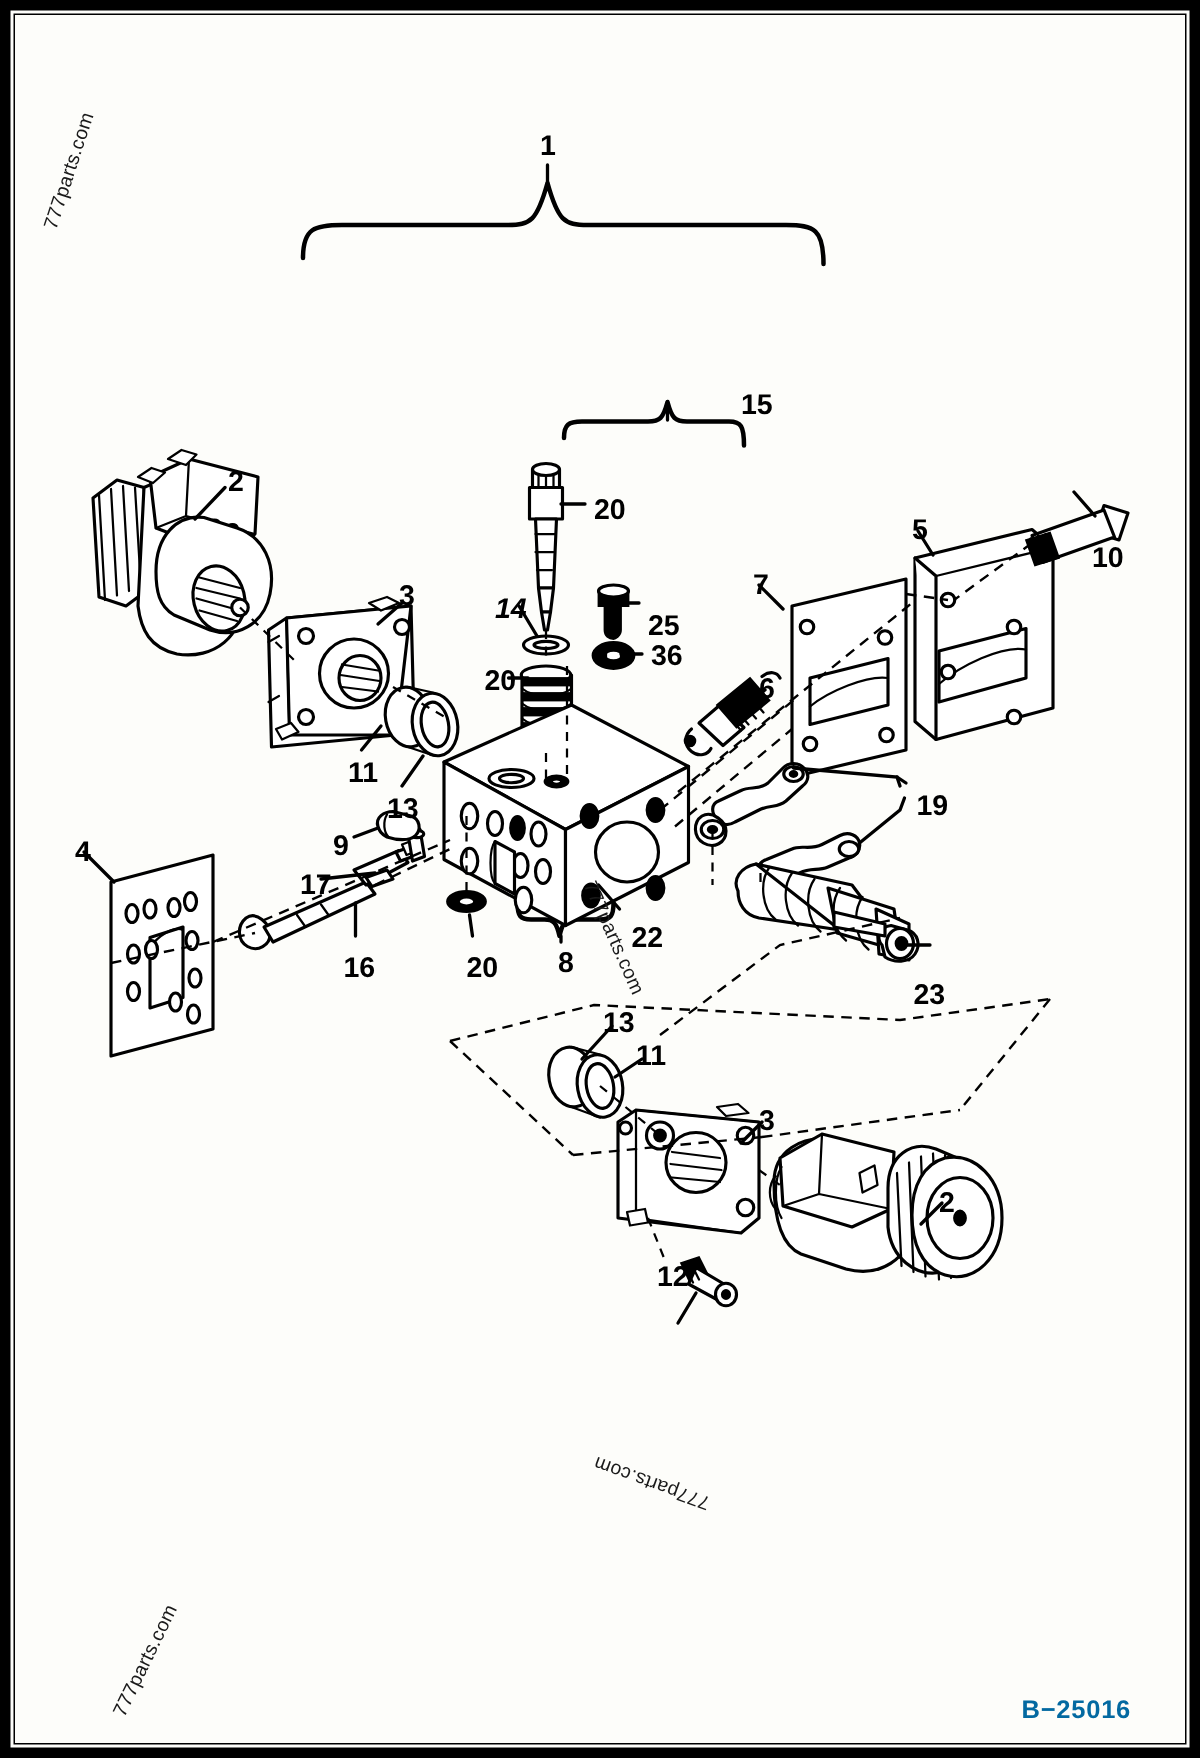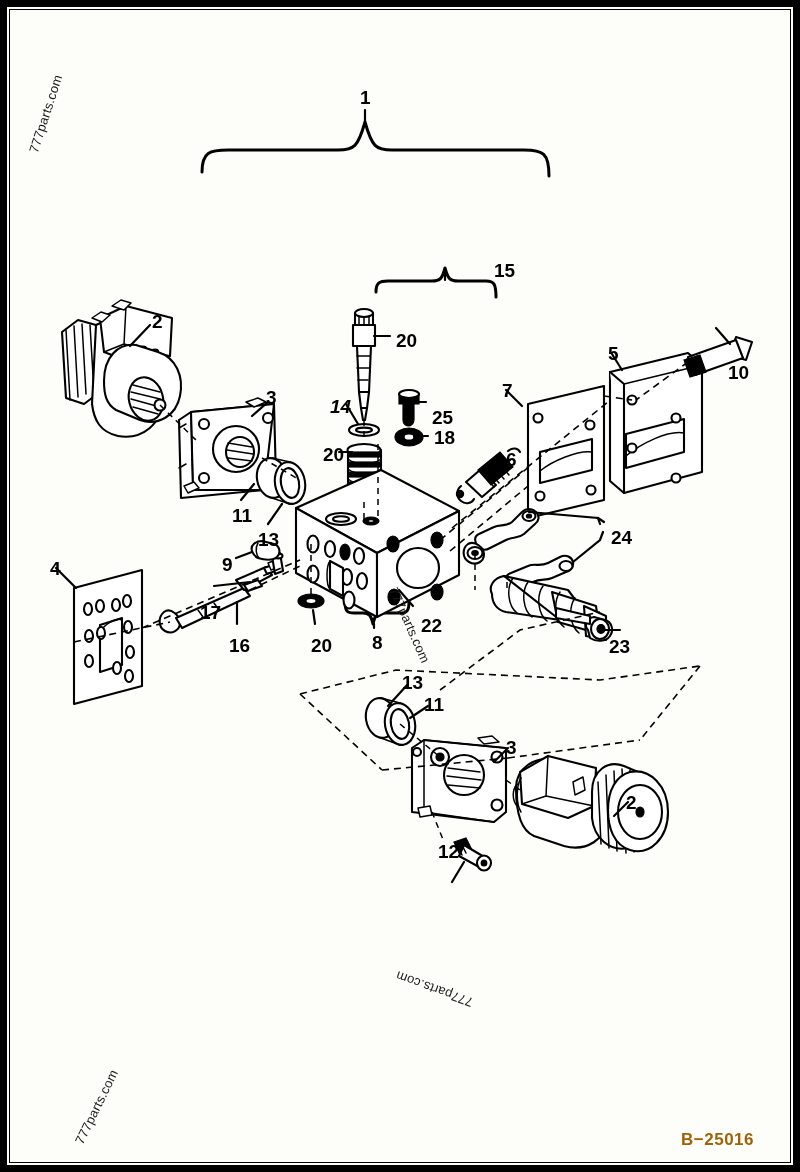--- a/index.html
+++ b/index.html
@@ -4,21 +4,21 @@
 <title>Parts Diagram B-25016</title>
 <style>
   html,body{margin:0;padding:0;background:#ffffff;}
   body{font-family:"Liberation Sans",sans-serif;}
   #page{position:relative;width:800px;height:1172px;background:#fdfdfa;overflow:hidden;}
   #frame-outer{position:absolute;left:0;top:0;width:800px;height:1172px;box-sizing:border-box;border:7px solid #000;}
   #frame-inner{position:absolute;left:9px;top:9px;width:782px;height:1154px;box-sizing:border-box;border:1.5px solid #000;}
   #art{position:absolute;left:0;top:0;width:800px;height:1172px;}
   .wm{position:absolute;color:#1a1a1a;font-family:"Liberation Sans",sans-serif;font-size:13px;font-weight:400;white-space:nowrap;letter-spacing:.2px;}
   .num{position:absolute;font-family:"Liberation Sans",sans-serif;font-weight:bold;font-size:19px;color:#000;white-space:nowrap;line-height:1;}
-  #drawno{position:absolute;right:46px;bottom:22px;font-family:"Liberation Sans",sans-serif;font-weight:bold;font-size:17px;color:#a16207;letter-spacing:.5px;}
+  #drawno{position:absolute;right:46px;bottom:22px;font-family:"Liberation Sans",sans-serif;font-weight:bold;font-size:17px;color:#0369a1;letter-spacing:.5px;}
 </style>
 </head>
 <body>
 
 <div id="page">
 
   <svg id="art" viewBox="0 0 800 1172" xmlns="http://www.w3.org/2000/svg">
     <defs>
       <style>
         .s{fill:none;stroke:#000;stroke-width:2.1;stroke-linejoin:round;stroke-linecap:round;}
@@ -413,31 +413,31 @@
 
   <div class="num" style="left:360px;top:88px;">1</div>
   <div class="num" style="left:152px;top:312px;">2</div>
   <div class="num" style="left:266px;top:388px;">3</div>
   <div class="num" style="left:232px;top:506px;">11</div>
   <div class="num" style="left:258px;top:530px;">13</div>
   <div class="num" style="left:460px;top:261px;margin-left:34px;">15</div>
   <div class="num" style="left:396px;top:331px;">20</div>
   <div class="num" style="left:330px;top:397px;font-style:italic;">14</div>
   <div class="num" style="left:432px;top:408px;">25</div>
-  <div class="num" style="left:434px;top:428px;">18</div>
+  <div class="num" style="left:434px;top:428px;">36</div>
   <div class="num" style="left:323px;top:445px;">20</div>
   <div class="num" style="left:502px;top:381px;">7</div>
   <div class="num" style="left:506px;top:450px;">6</div>
   <div class="num" style="left:608px;top:344px;">5</div>
   <div class="num" style="left:728px;top:318px;margin-top:45px;">10</div>
-  <div class="num" style="left:611px;top:528px;">24</div>
-  <div class="num" style="left:609px;top:637px;">23</div>
+  <div class="num" style="left:611px;top:528px;">19</div>
+  <div class="num" style="left:609px;top:654px;">23</div>
   <div class="num" style="left:50px;top:559px;">4</div>
   <div class="num" style="left:222px;top:555px;">9</div>
-  <div class="num" style="left:200px;top:581px;margin-top:22px;">17</div>
+  <div class="num" style="left:200px;top:581px;">17</div>
   <div class="num" style="left:229px;top:636px;">16</div>
   <div class="num" style="left:311px;top:636px;">20</div>
   <div class="num" style="left:372px;top:633px;">8</div>
   <div class="num" style="left:421px;top:616px;">22</div>
   <div class="num" style="left:402px;top:673px;">13</div>
   <div class="num" style="left:424px;top:695px;">11</div>
   <div class="num" style="left:506px;top:738px;">3</div>
   <div class="num" style="left:626px;top:793px;">2</div>
   <div class="num" style="left:438px;top:842px;">12</div>
 

